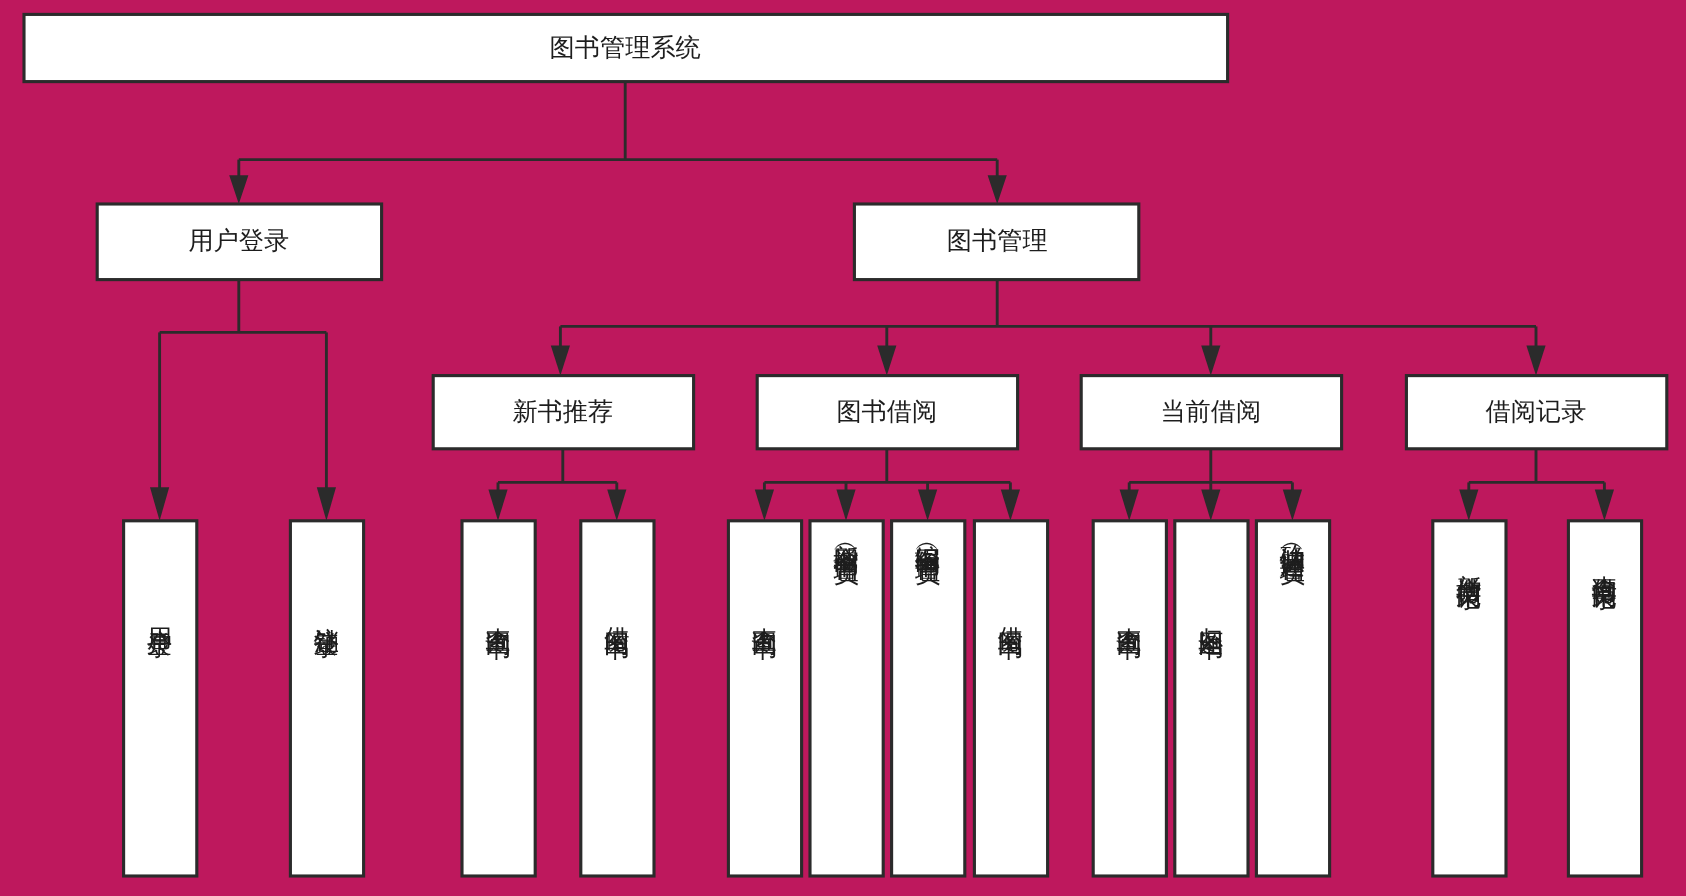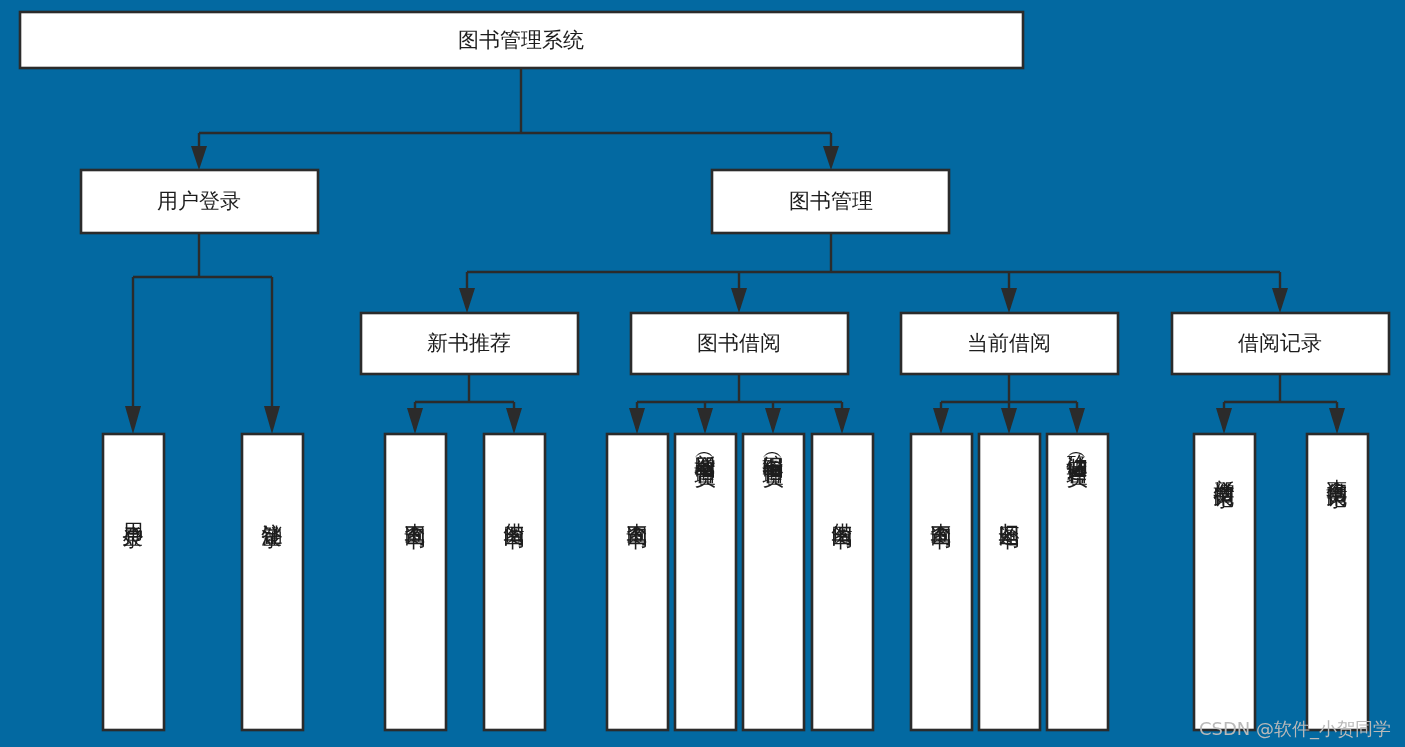--- a/index.html
+++ b/index.html
@@ -10,21 +10,21 @@
   body {
     width: 1405px;
     height: 747px;
     font-family: "DejaVu Sans", "Liberation Sans", sans-serif;
     overflow: hidden;
   }
   #diagram-root {
     position: relative;
     width: 1405px;
     height: 747px;
-    background: #0369a1;
+    background: #be185d;
   }
   svg.flow {
     position: absolute;
     top: 0;
     left: 0;
     width: 1405px;
     height: 747px;
     display: block;
   }
   .node-rect {
@@ -221,15 +221,14 @@
       <rect class="node-rect" x="1194" y="434" width="61" height="296"></rect>
       <text class="node-label-vertical" x="1224" y="468">新增借阅记录</text>
     </g>
     <g>
       <rect class="node-rect" x="1307" y="434" width="61" height="296"></rect>
       <text class="node-label-vertical" x="1337" y="468">查询借阅记录</text>
     </g>
 
   </svg>
 
-  <div class="watermark">CSDN @软件_小贺同学</div>
 
 </div>
 
 </body></html>

